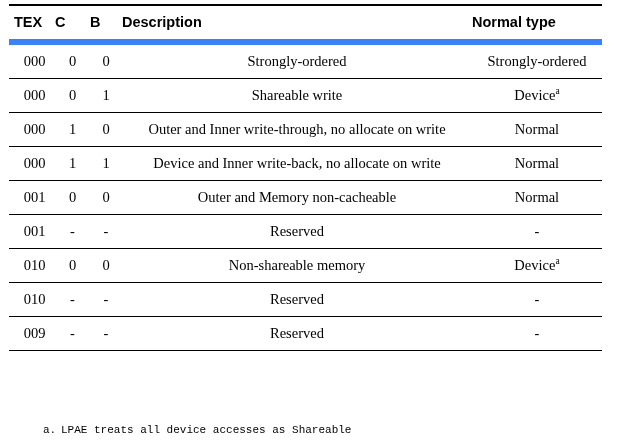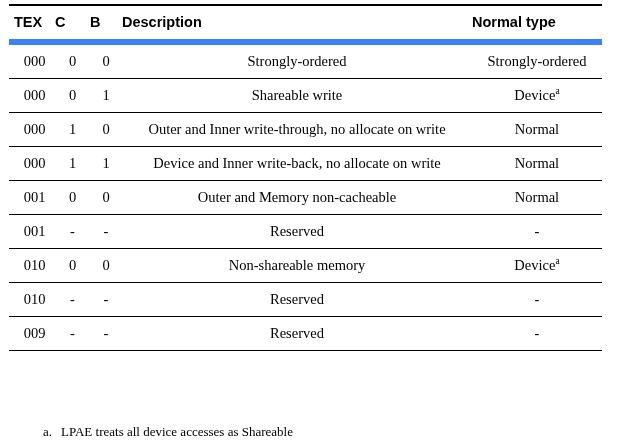--- a/index.html
+++ b/index.html
@@ -77,22 +77,22 @@
     font-size: 9.5px;
     vertical-align: super;
     line-height: 0;
   }
 
   #footnote {
     position: absolute;
     left: 9px;
     top: 424px;
     width: 593px;
-    font-family: Liberation Serif, serif;
-    font-size: 13px;
+    font-family: Liberation Mono, monospace;
+    font-size: 11px;
     white-space: nowrap;
   }
   #footnote .fn-label {
     display: inline-block;
     width: 18px;
     margin-left: 34px;
   }
   #footnote .fn-text {
     display: inline;
   }

